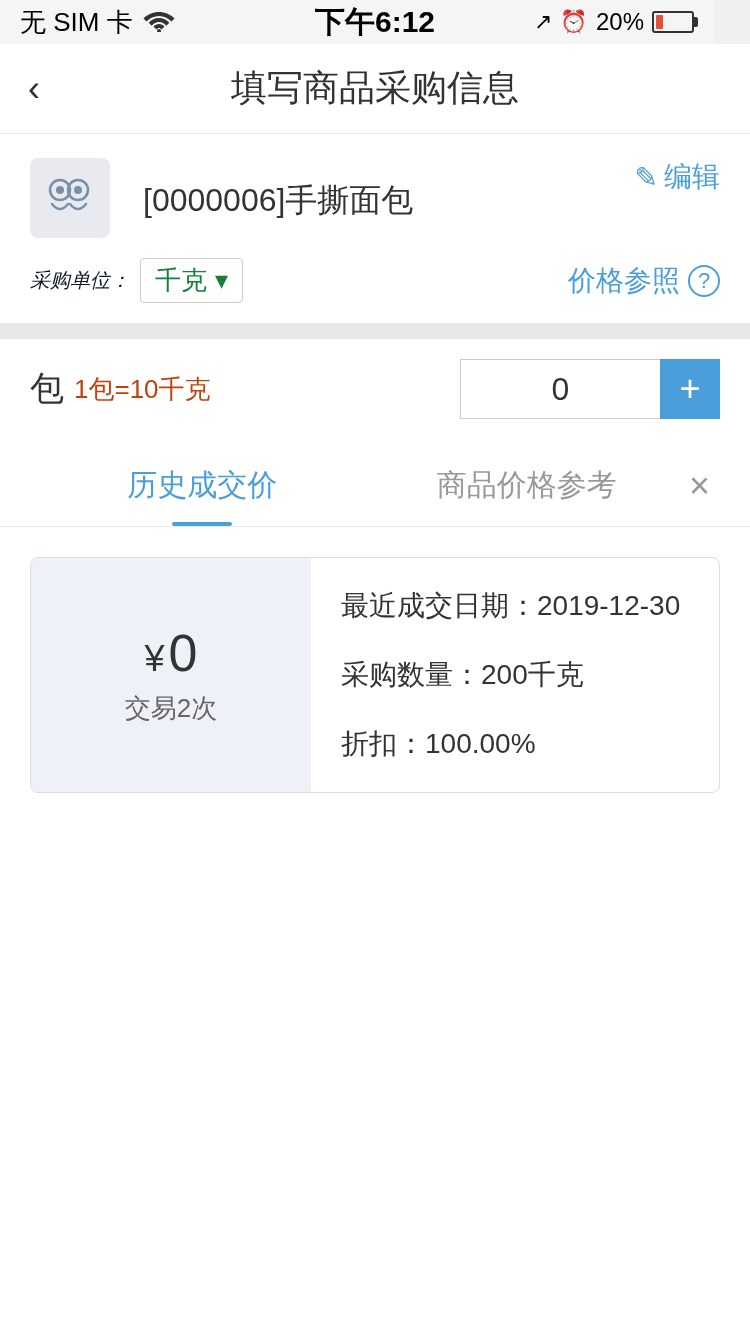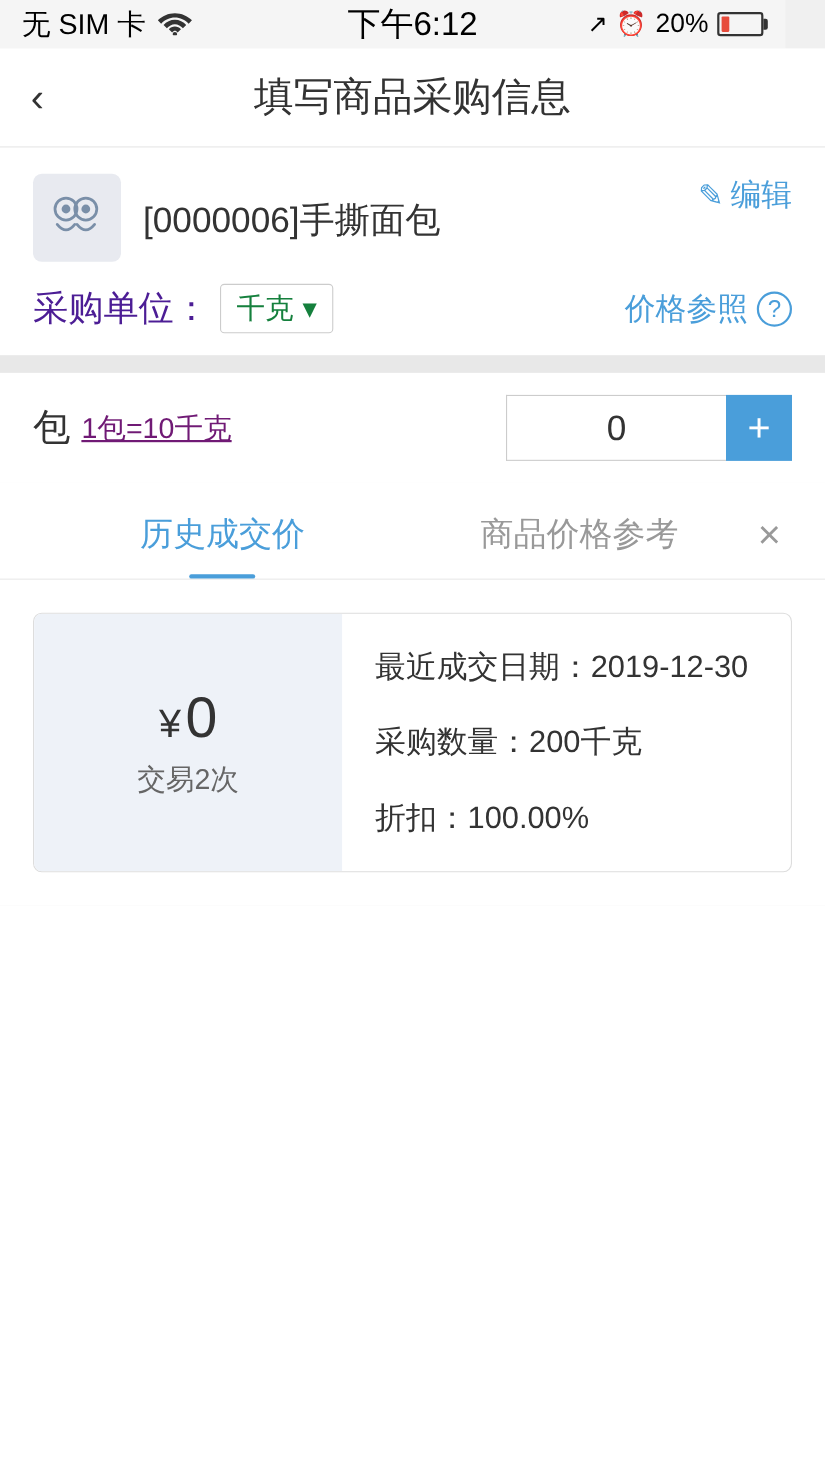--- a/index.html
+++ b/index.html
@@ -25,21 +25,21 @@
       font-size: 26px;
     }
     .status-left {
       display: flex;
       align-items: center;
       gap: 10px;
       font-size: 26px;
     }
     .status-center {
       font-size: 30px;
-      font-weight: 400;
+      font-weight: 700;
       position: absolute;
       left: 50%;
       transform: translateX(-50%);
     }
     .status-right {
       display: flex;
       align-items: center;
       gap: 8px;
       font-size: 24px;
     }
@@ -103,21 +103,21 @@
     }
     .product-top {
       display: flex;
       align-items: flex-start;
       justify-content: space-between;
       margin-bottom: 20px;
     }
     .product-left {
       display: flex;
       align-items: center;
-      gap: 20px;
+      gap: 33px;
     }
     .product-logo {
       width: 80px;
       height: 80px;
       background: #e8eaf0;
       border-radius: 8px;
       display: flex;
       align-items: center;
       justify-content: center;
       color: #8899aa;
@@ -139,22 +139,23 @@
       font-size: 28px;
       cursor: pointer;
     }
 
     .product-bottom {
       display: flex;
       align-items: center;
       justify-content: space-between;
     }
     .unit-label {
-      font-size: 32px;
-      color: #4c1d95;
+      font-size: 20px;
+      color: #0f172a;
+      font-style: italic;
     }
     .unit-select {
       display: inline-flex;
       align-items: center;
       border: 1px solid #ccc;
       border-radius: 4px;
       padding: 4px 14px;
       font-size: 26px;
       color: #15803d;
       background: #fff;
@@ -201,22 +202,21 @@
       align-items: center;
       gap: 10px;
     }
     .unit-badge {
       font-size: 34px;
       color: #333;
       font-weight: 500;
     }
     .unit-sub {
       font-size: 26px;
-      color: #701a75;
-      text-decoration: underline;
+      color: #c2410c;
     }
     .quantity-right {
       display: flex;
       align-items: center;
       gap: 0;
     }
     .qty-input {
       width: 200px;
       height: 60px;
       border: 1px solid #ccc;

